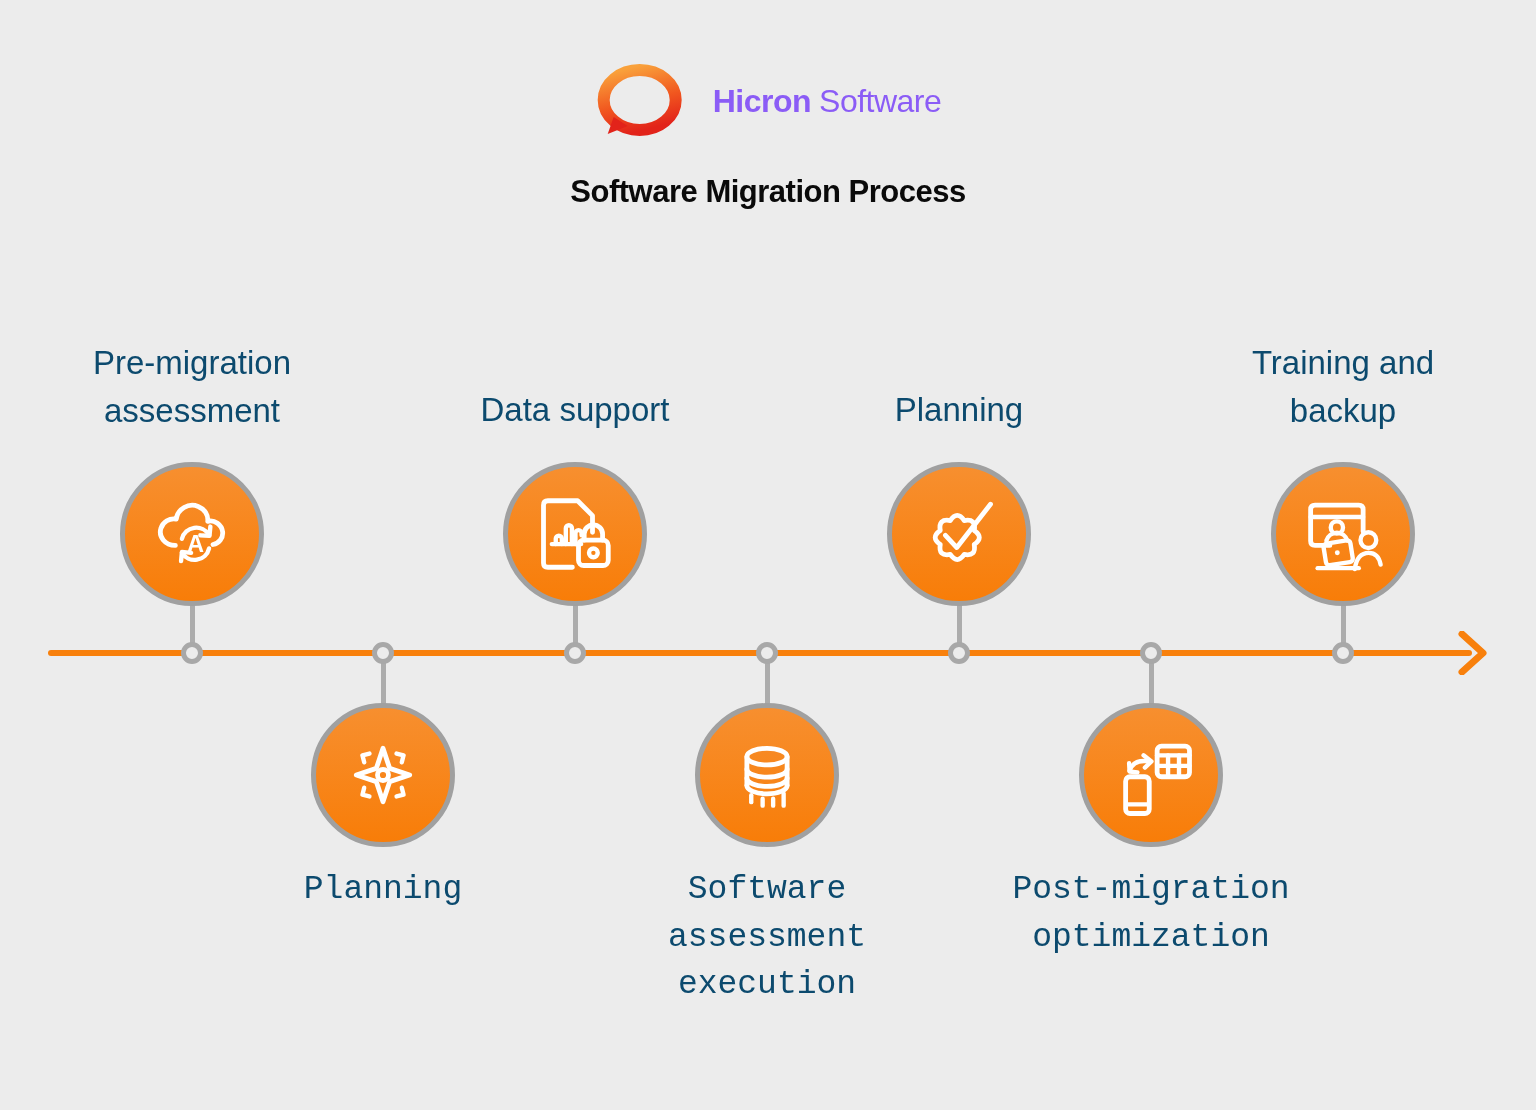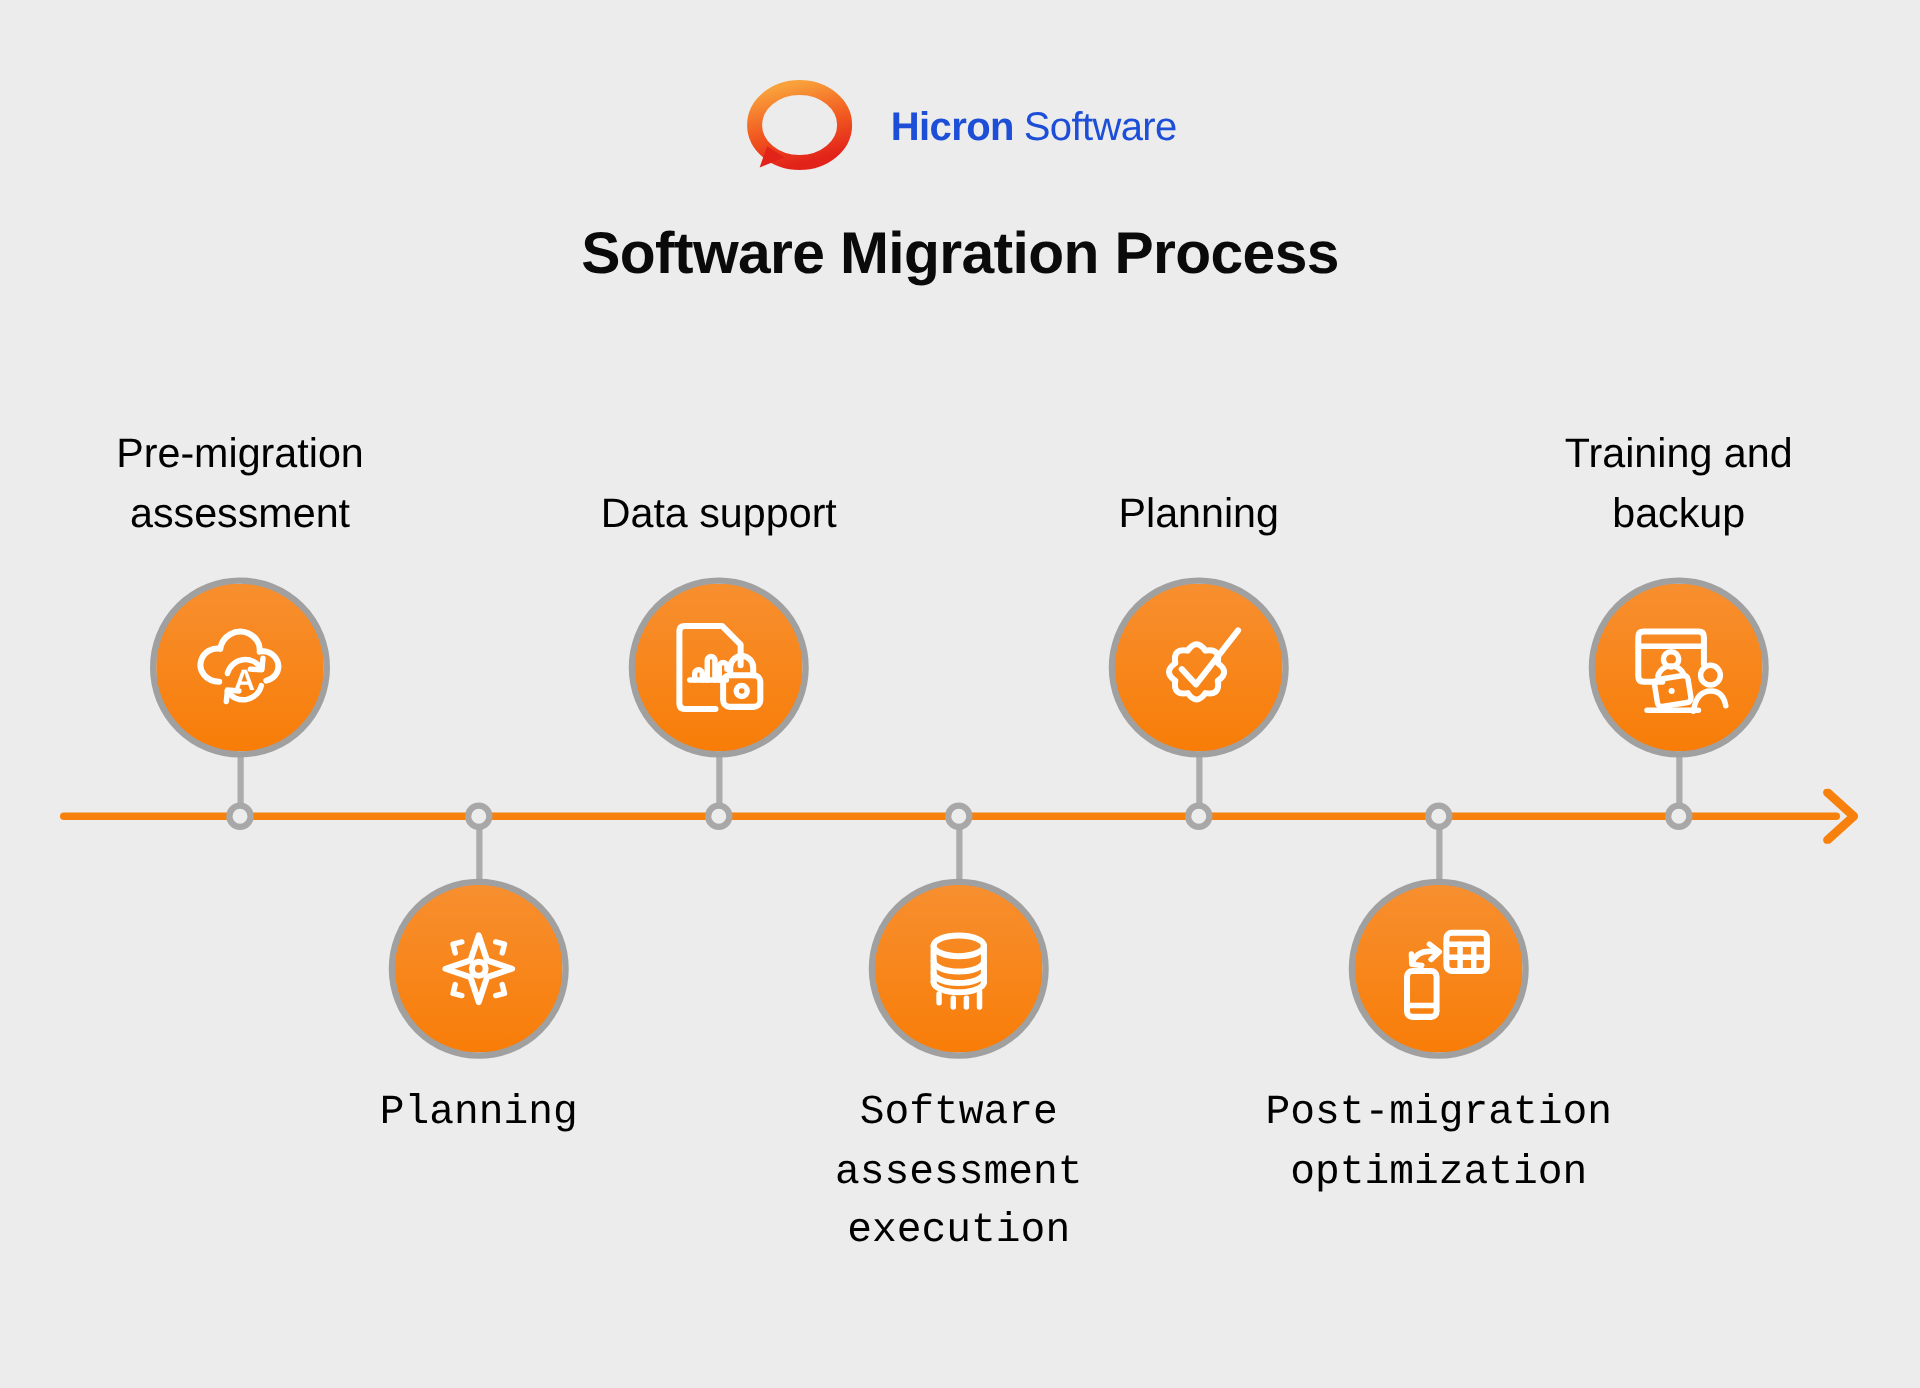--- a/index.html
+++ b/index.html
@@ -11,26 +11,26 @@
     color:#0A0A0A;
   }
   .stage{position:absolute;inset:0;}
 
   
   .logo-group{
     position:absolute;top:62px;left:50%;transform:translateX(-50%);
     display:flex;align-items:center;gap:28px;
   }
   .logo-mark{display:block;}
-  .logo-text{font-size:32px;letter-spacing:-0.5px;color:#1d4ed8;white-space:nowrap;}
+  .logo-text{font-size:32px;letter-spacing:-0.5px;color:#8b5cf6;white-space:nowrap;}
   .logo-text .bold{font-weight:700;}
   .logo-text .light{font-weight:400;margin-left:8px;}
   .page-title{
     position:absolute;top:174px;left:0;width:100%;
-    text-align:center;font-size:47px;font-weight:700;letter-spacing:-0.5px;
+    text-align:center;font-size:31px;font-weight:700;letter-spacing:-0.5px;
   }
 
   
   .tl-line{
     position:absolute;left:48px;top:650px;width:1424px;height:6px;
     background:#F8800C;border-radius:3px;
   }
   .tl-head{position:absolute;left:1456px;top:631px;}
 
   
@@ -49,21 +49,21 @@
   }
   .above .connector{top:603px;height:42px;}
   .below .connector{top:661px;height:45px;}
   .node{
     position:absolute;width:12px;height:12px;border-radius:50%;
     border:5px solid #A8A8A8;background:#ECECEC;
     left:calc(var(--cx) - 11px);top:642px;
   }
   .step-label{
     position:absolute;left:var(--cx);text-align:center;
-    font-size:33px;line-height:1.44;font-weight:400;color:#000000;
+    font-size:33px;line-height:1.44;font-weight:400;color:#0c4a6e;
   }
   .above .step-label{top:434px;transform:translate(-50%,-100%);}
   .below .step-label{top:866px;transform:translateX(-50%);font-family:Liberation Mono, monospace;}
 
   
   .ic{width:84px;height:84px;display:block;}
   .ic path,.ic circle,.ic ellipse,.ic rect,.ic polyline{
     fill:none;stroke:#fff;stroke-width:5.5;
     stroke-linecap:round;stroke-linejoin:round;
   }

